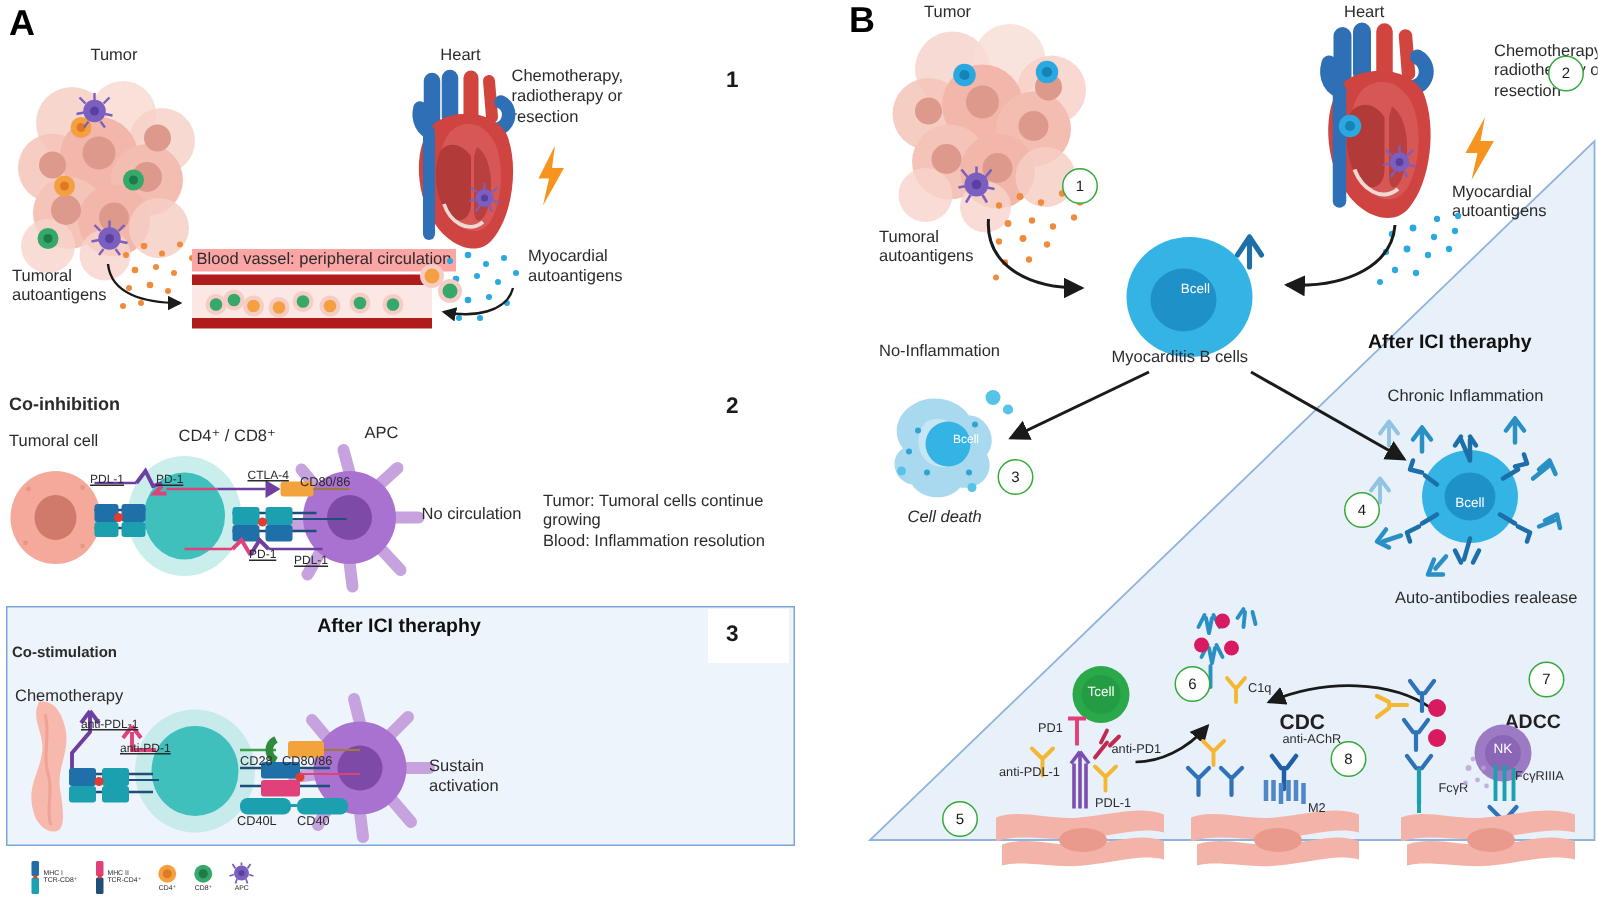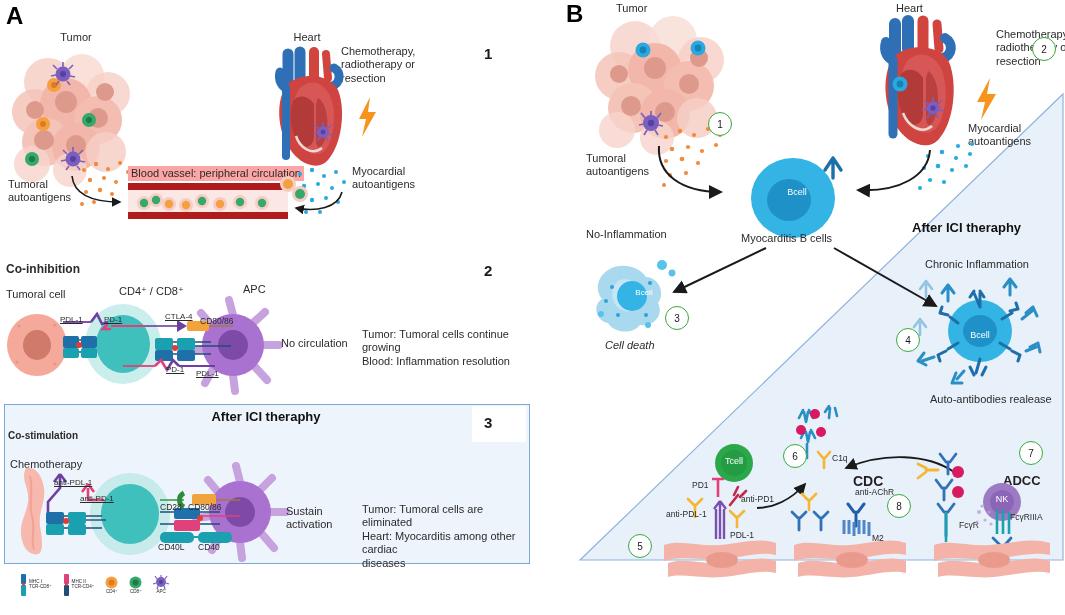--- a/index.html
+++ b/index.html
@@ -381,23 +381,20 @@
 
   <div class="abs underline-lbl" style="left:54px;top:478px;">anti-PDL-1</div>
   <div class="abs underline-lbl" style="left:80px;top:494px;">anti-PD-1</div>
   <div class="abs lbl-sm" style="left:160px;top:502px;">CD28</div>
   <div class="abs lbl-sm" style="left:188px;top:502px;">CD80/86</div>
   <div class="abs lbl-sm" style="left:158px;top:542px;">CD40L</div>
   <div class="abs lbl-sm" style="left:198px;top:542px;">CD40</div>
 
   <div class="abs lbl" style="left:286px;top:505px;width:60px;">Sustain
 activation</div>
-  <div class="abs lbl" style="left:362px;top:503px;width:170px;">Tumor: Tumoral cells are eliminated
-Heart: Myocarditis among other cardiac
-diseases</div>
 
   <div class="abs legend-row" style="left:20px;top:574px;">
     <div class="legend-item">
       <svg width="7" height="22">
         <rect x="1" y="0" width="5" height="10" rx="1" fill="#1f6fa8"></rect>
         <rect x="1" y="11" width="5" height="11" rx="1" fill="#1aa0ae"></rect>
         <circle cx="3.5" cy="10.5" r="1.4" fill="#e03c31"></circle>
       </svg>
       <div class="legend-txt">
         <span>MHC I</span>

